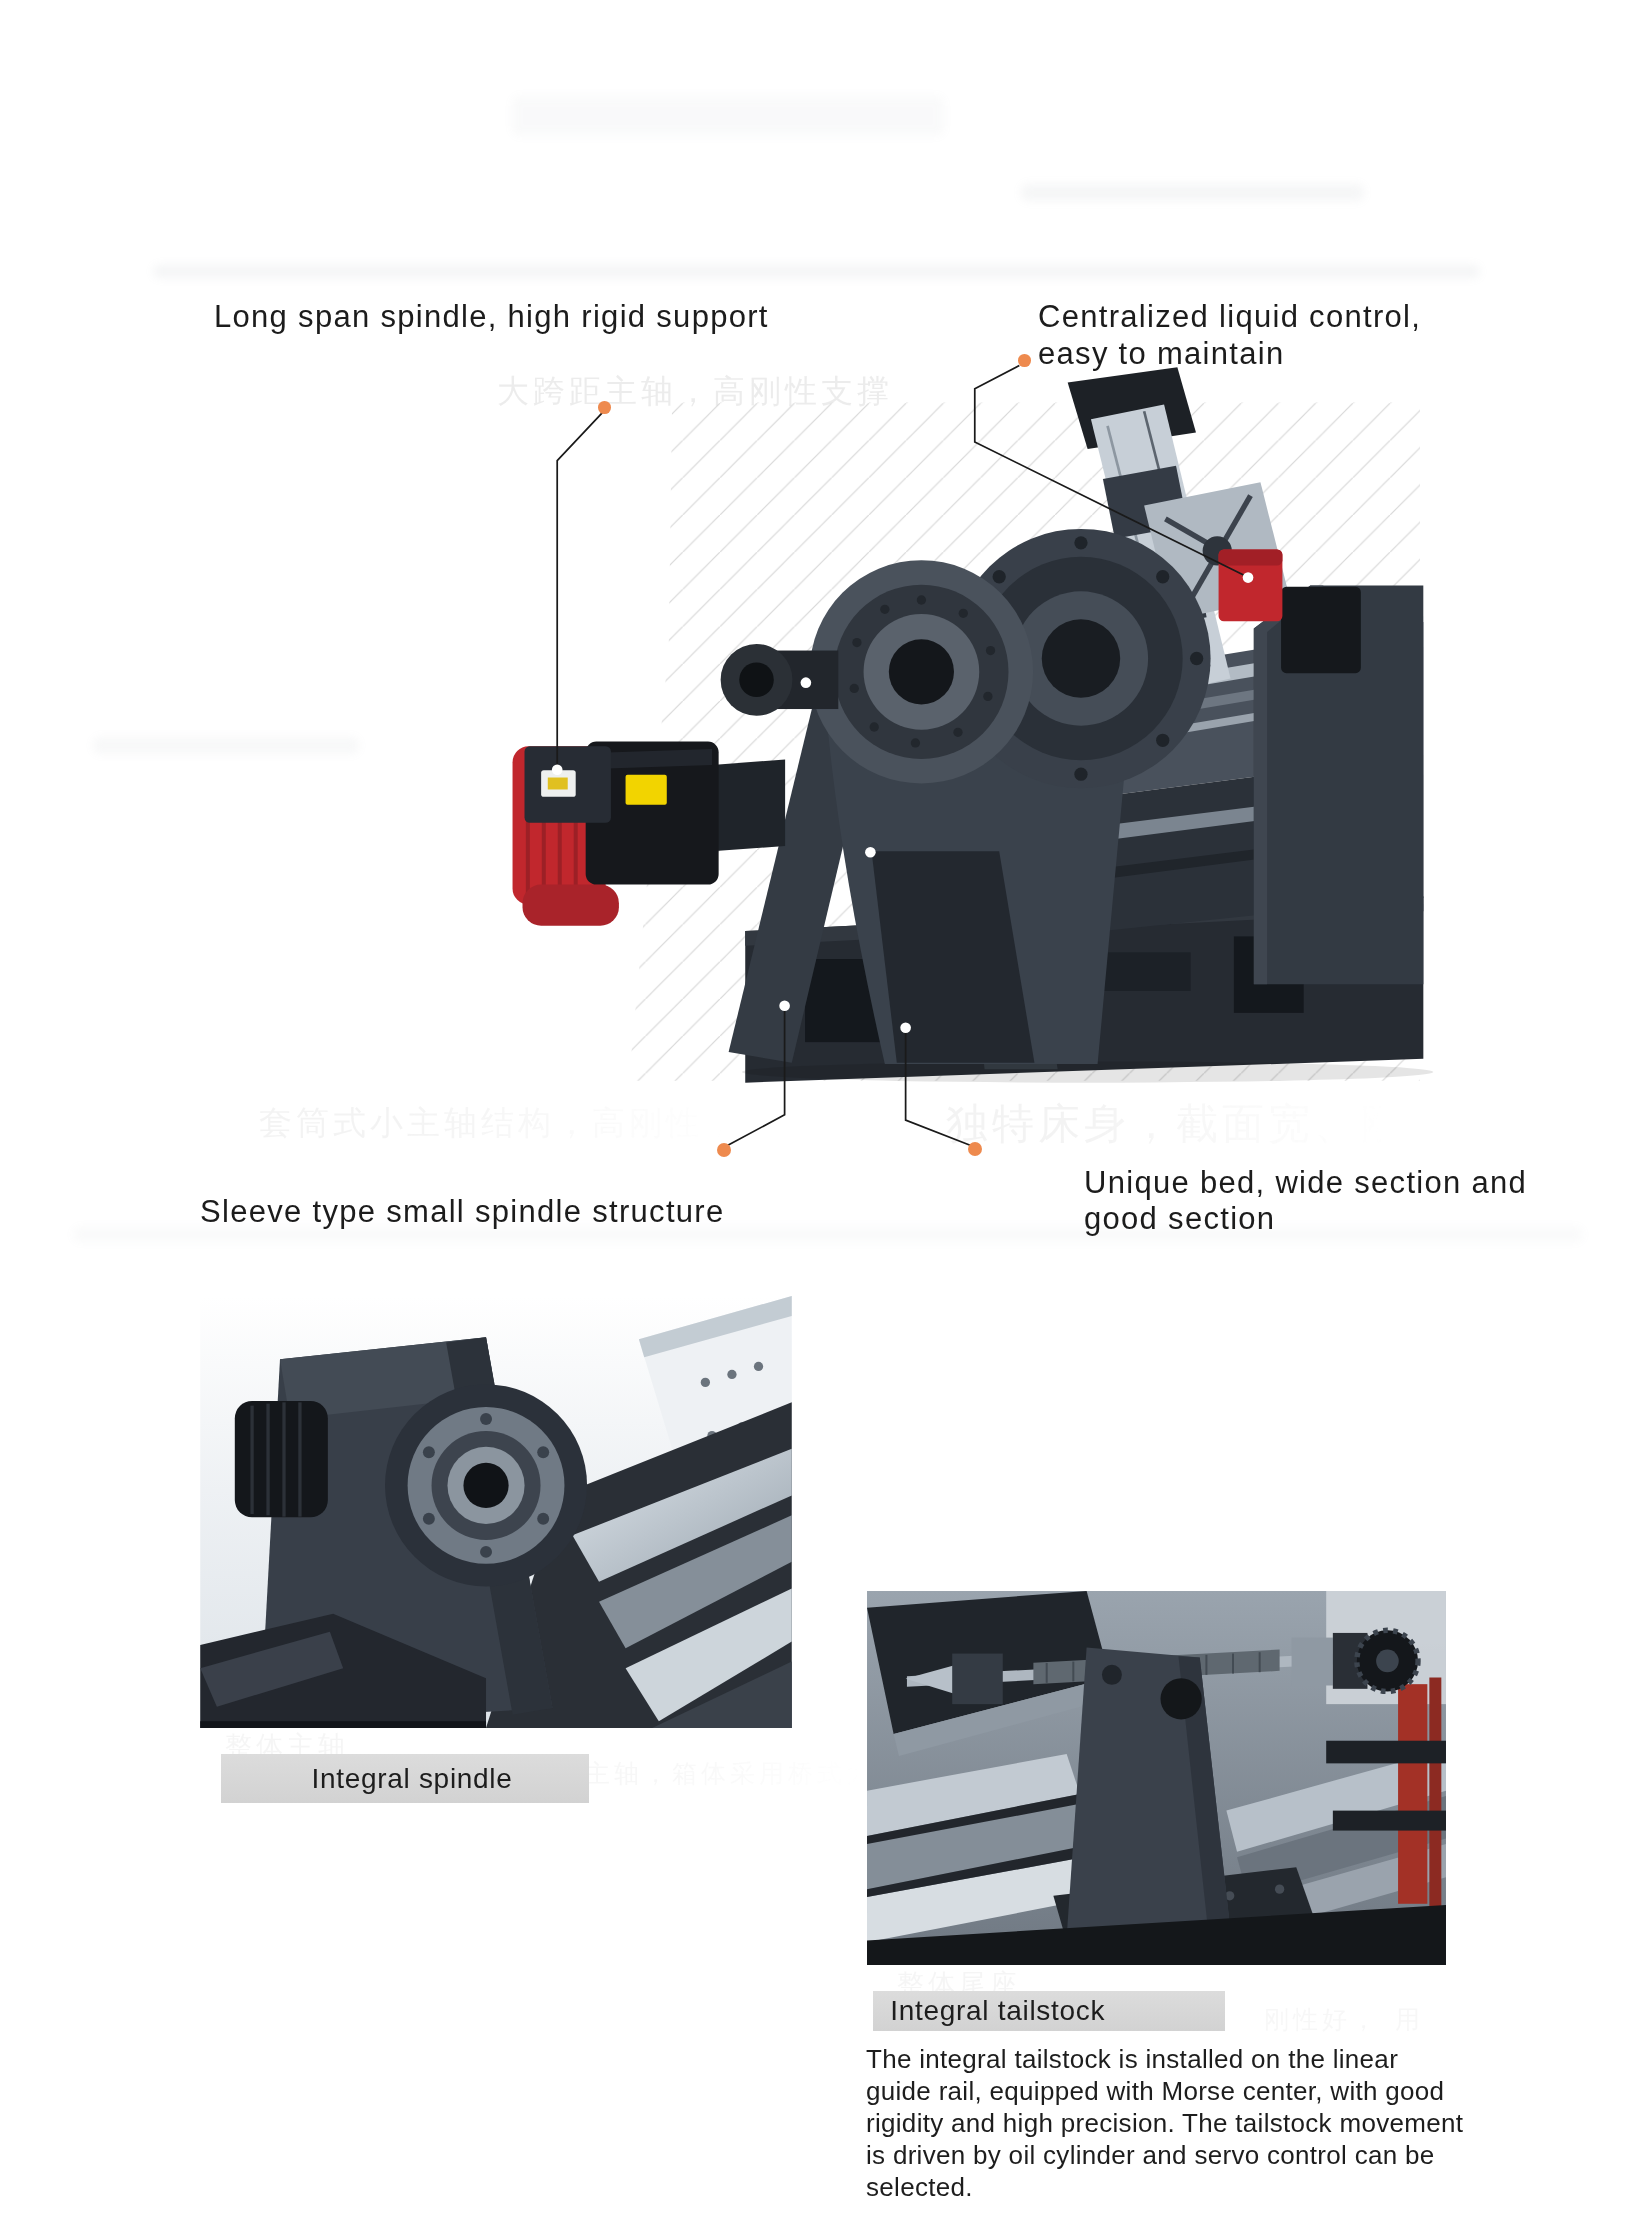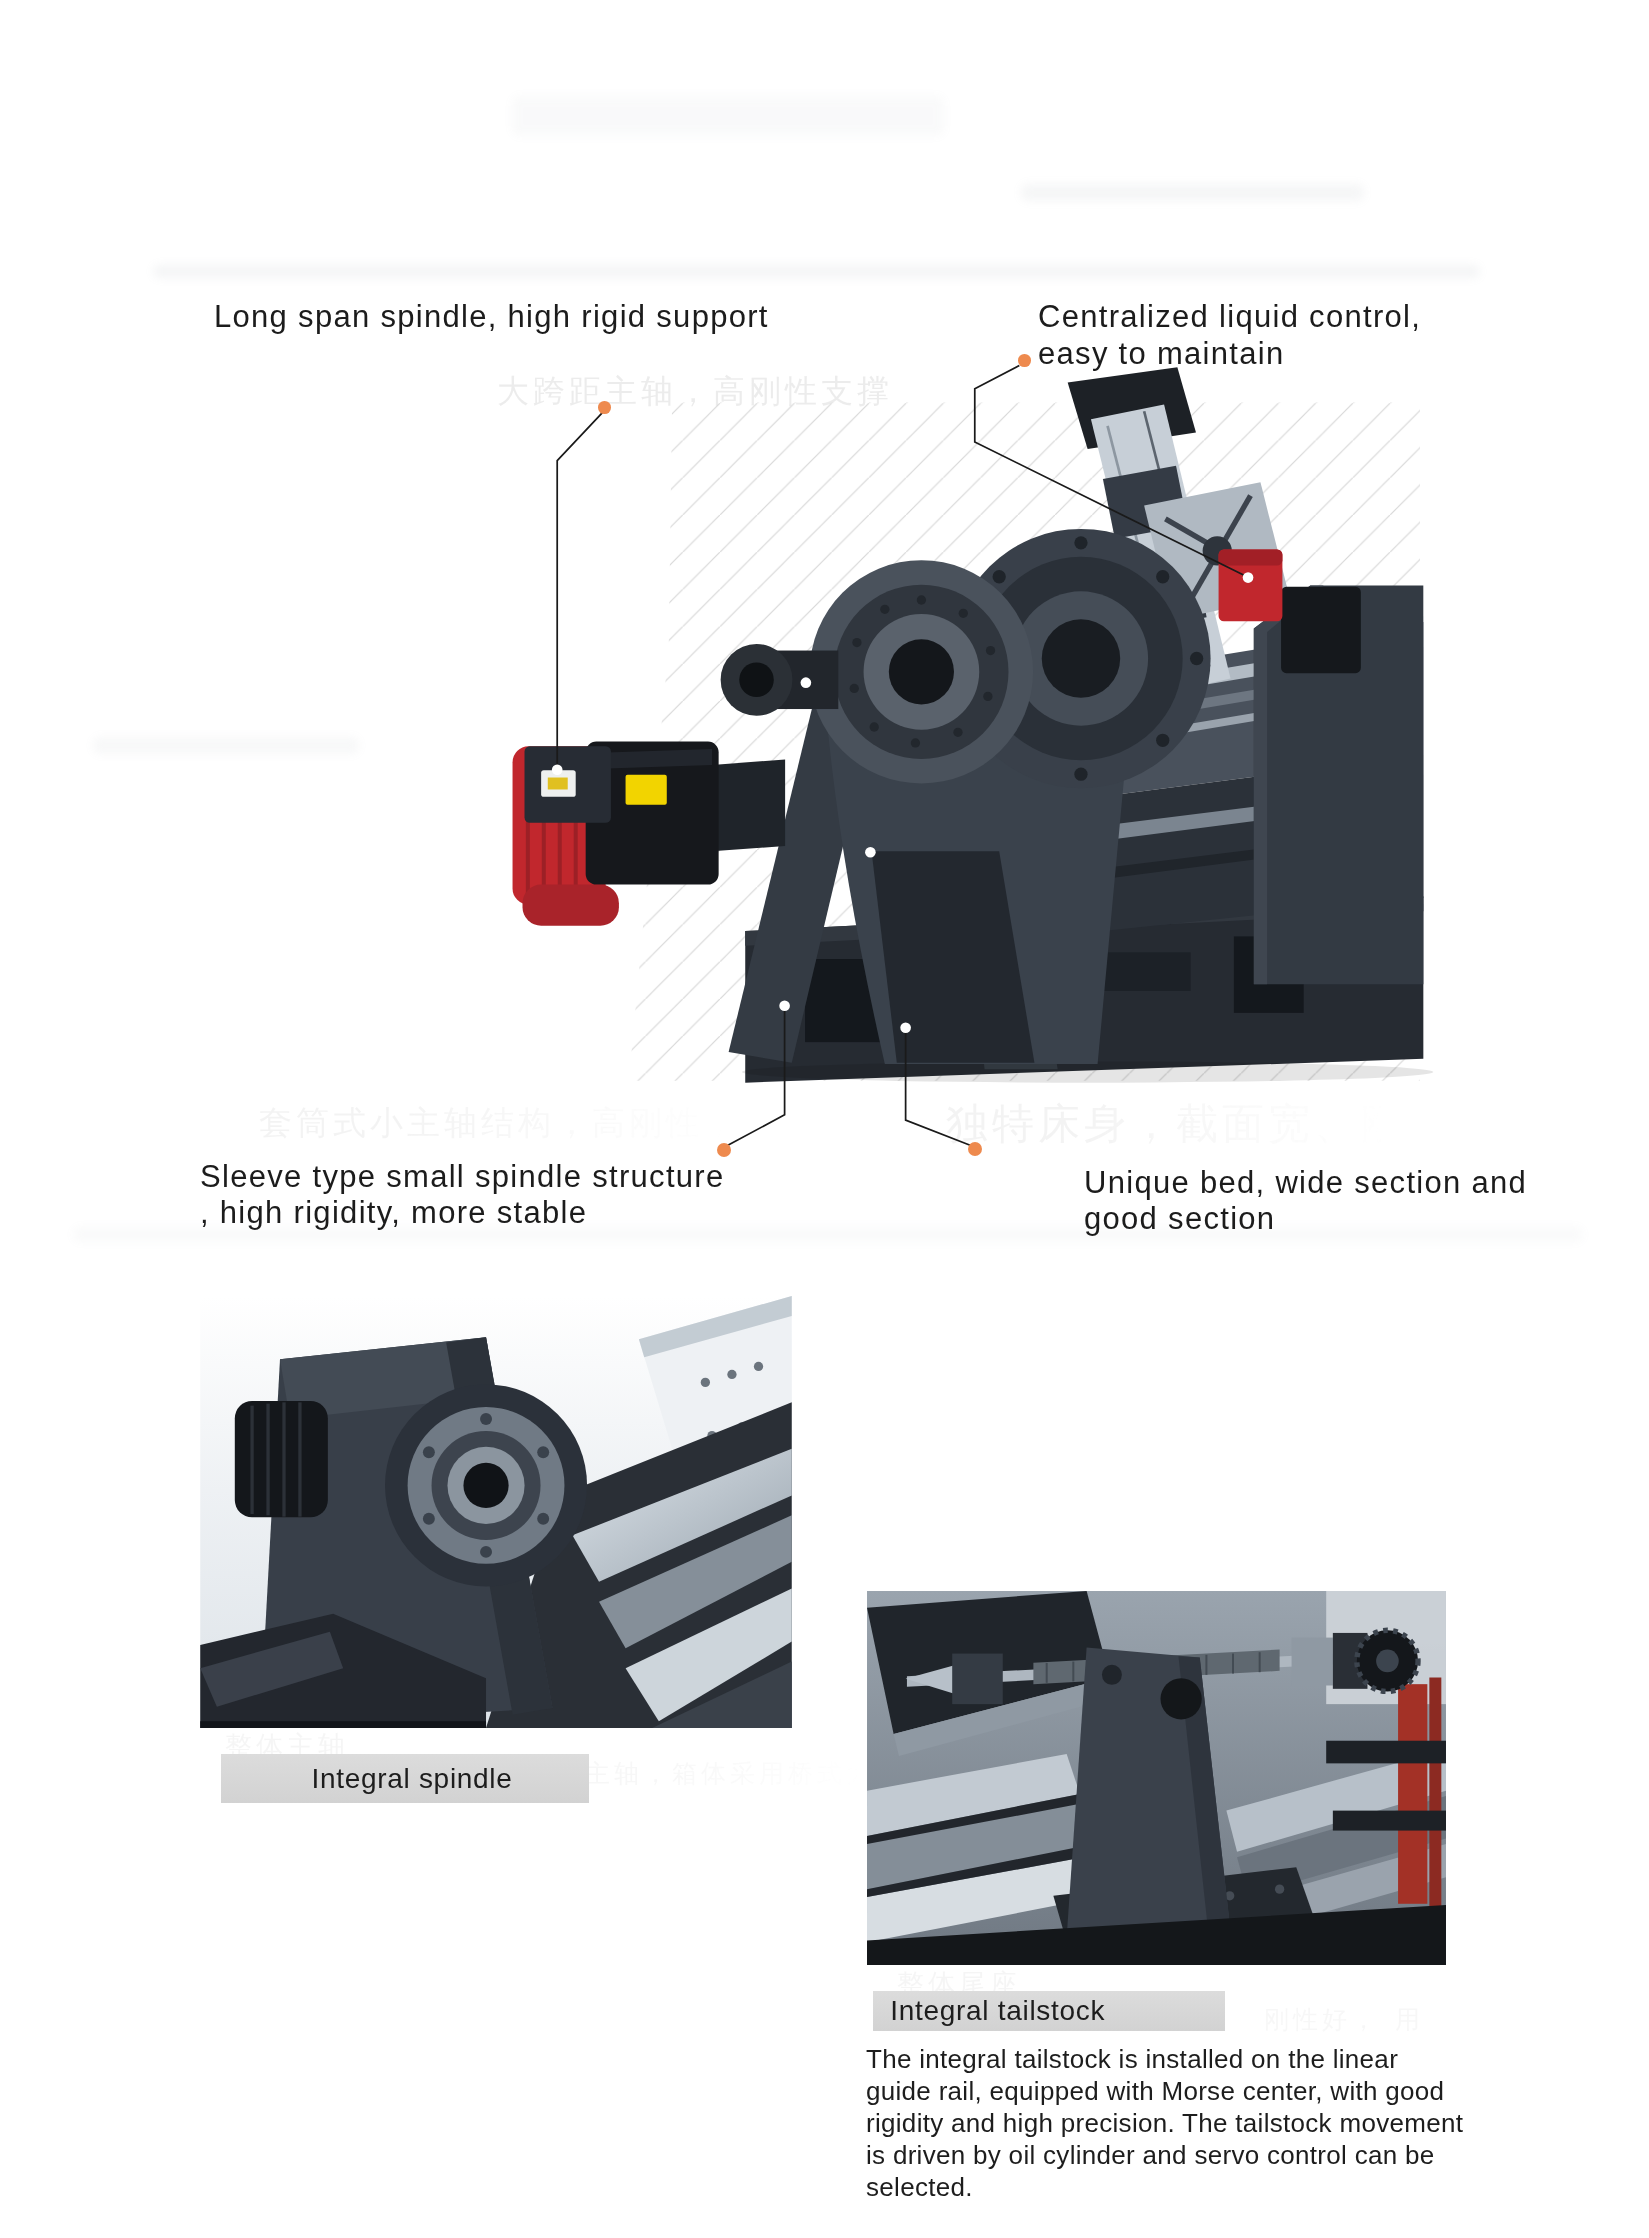--- a/index.html
+++ b/index.html
@@ -327,23 +327,22 @@
   <div class="dot" style="left:717px;top:1143px;width:14px;height:14px;"></div>
   <div class="dot" style="left:968px;top:1142px;width:14px;height:14px;"></div>
 
   <div class="callout" style="left:214px;top:298px;">
     <span>Long span spindle, high rigid support</span>
   </div>
   <div class="callout" style="left:1038px;top:298px;">
     <span class="pline" style="display:block;">Centralized liquid control,</span>
     <span class="pline" style="display:block;">easy to maintain</span>
   </div>
-  <div class="callout small-lh" style="left:200px;top:1159px;">
+  <div class="callout small-lh" style="left:200px;top:1194px;">
     <span style="display:block;">Sleeve type small spindle structure</span>
-    <span style="display:block;">, high rigidity, more stable</span>
   </div>
   <div class="callout small-lh" style="left:1036px;top:1165px;margin-left:48px;">
     <span style="display:block;">Unique bed, wide section and</span>
     <span style="display:block;">good section</span>
   </div>
 
   <div class="label-bar" style="left:221px;top:1754px;width:354px;height:49px;padding-left:14px;justify-content:center;">
     <span>Integral spindle</span>
   </div>
 

